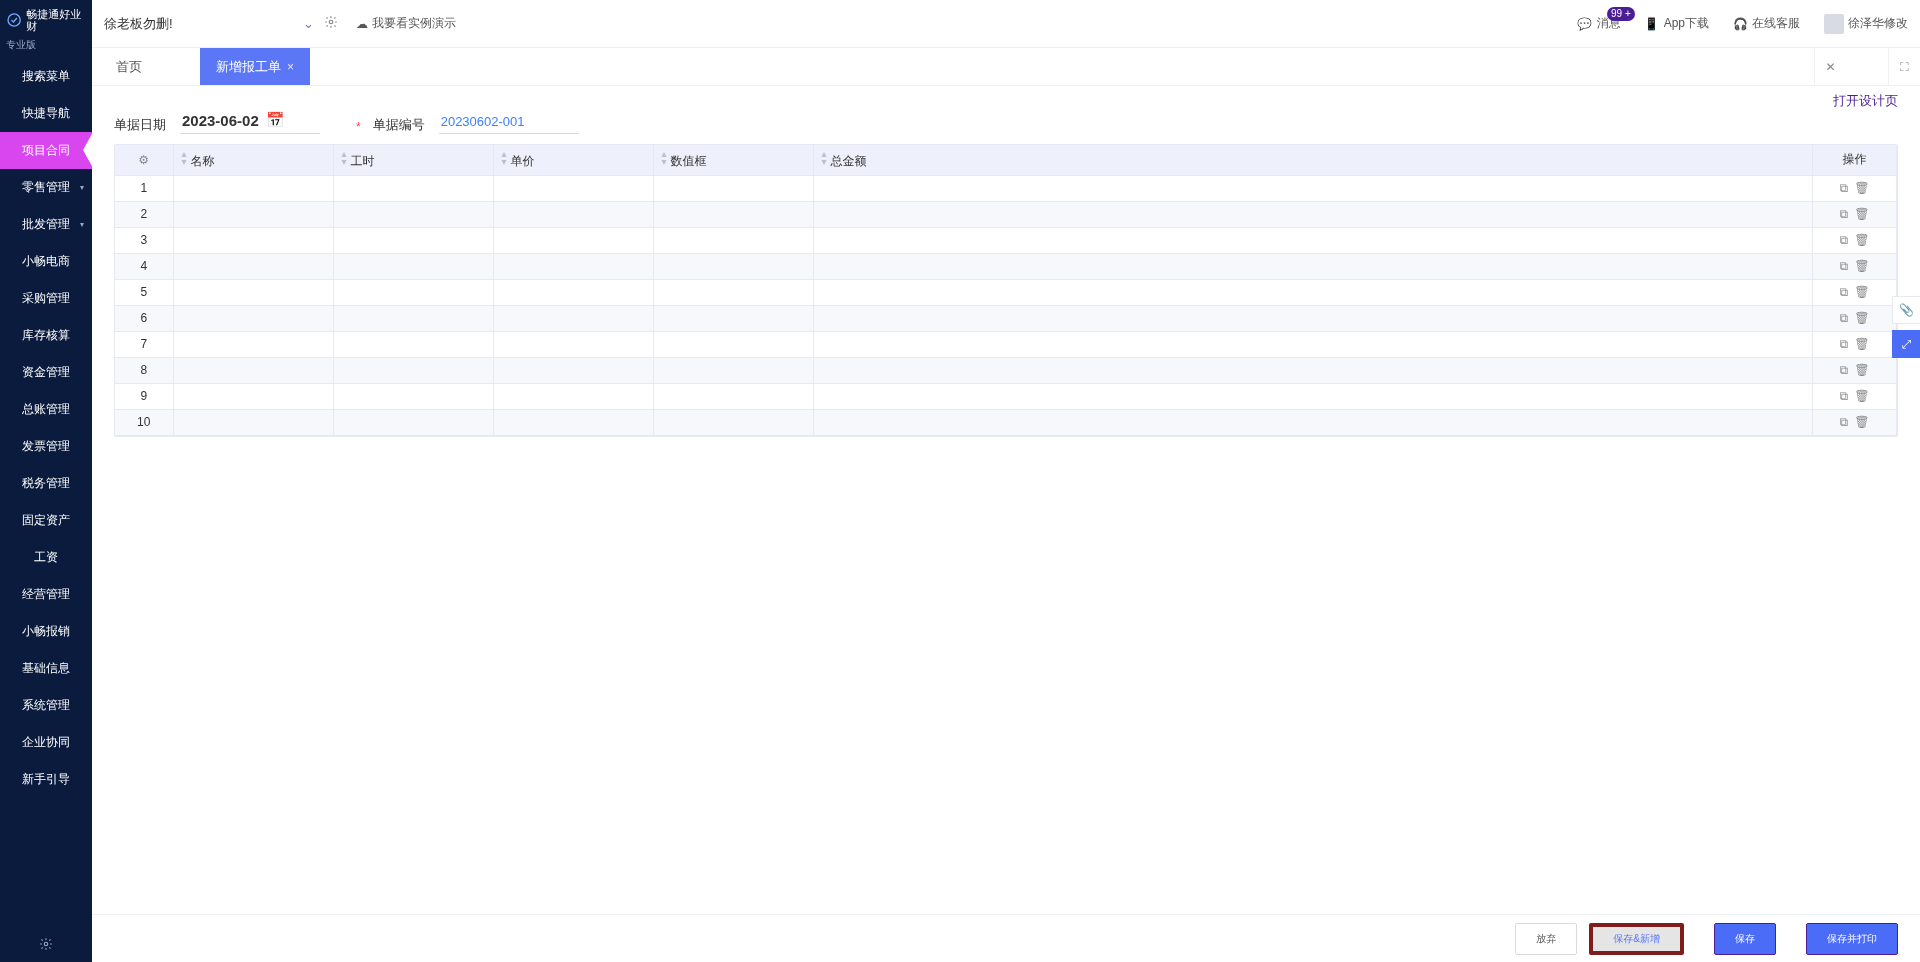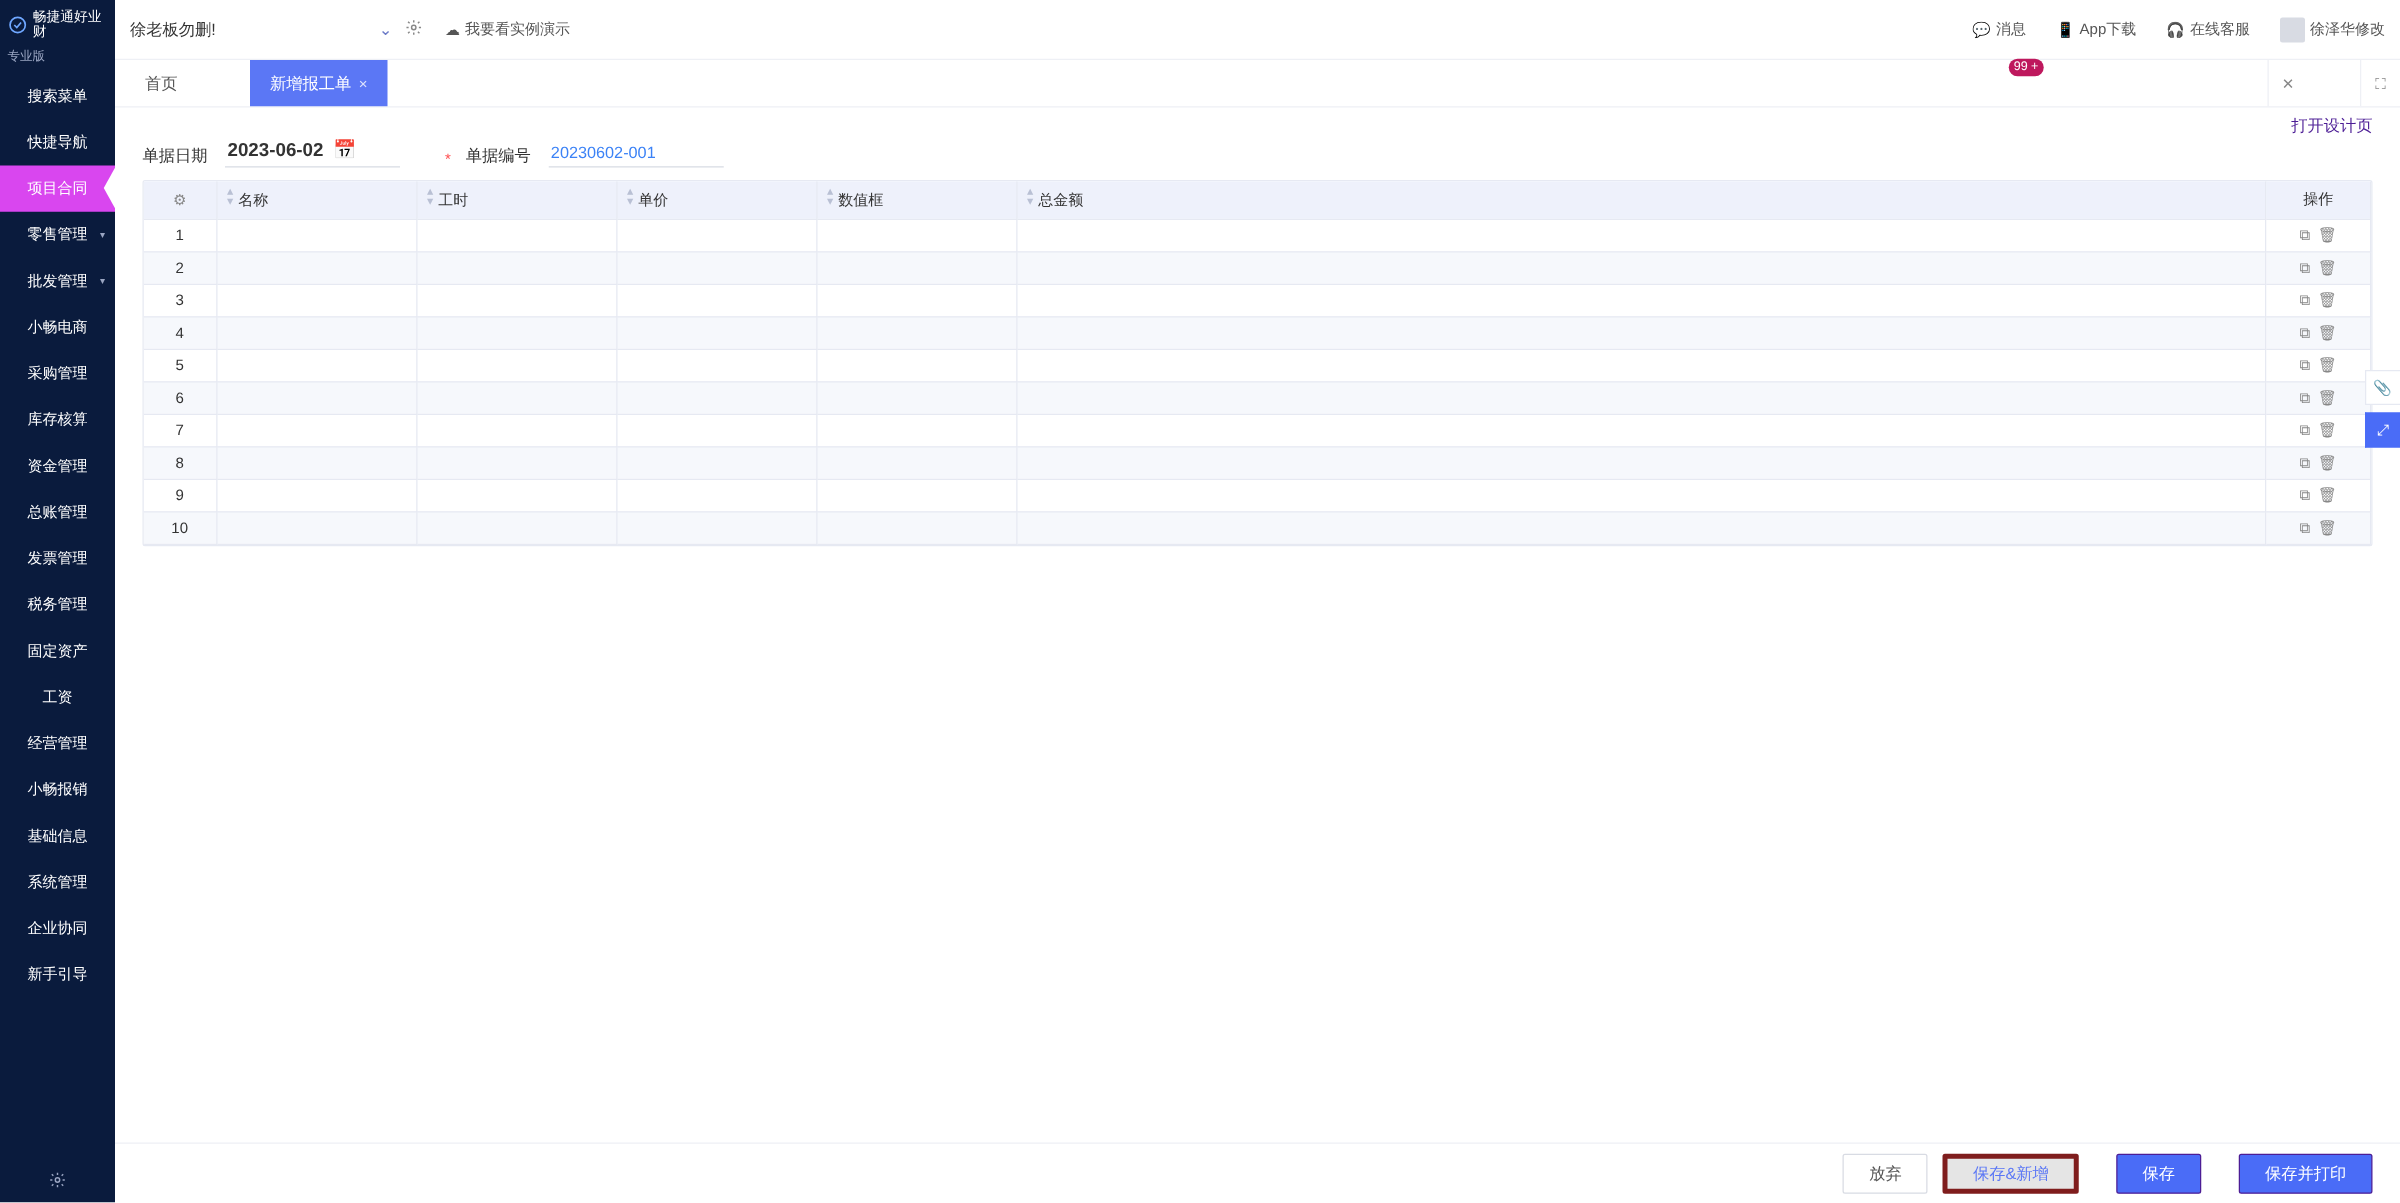--- a/index.html
+++ b/index.html
@@ -23,21 +23,21 @@
 .main { flex:1; display:flex; flex-direction:column; }
 
 
 .topbar { height:48px; border-bottom:1px solid #eef0f5; display:flex; align-items:center; padding:0 12px; gap:10px; }
 .company-sel { flex:0 0 210px; display:flex; align-items:center; color:#333; font-size:13px; }
 .company-sel .chev { margin-left:auto; color:#6b7ac7; }
 .gear { color:#888; }
 .demo-link { color:#555; display:flex; align-items:center; gap:4px; margin-left:8px; }
 .topbar-spacer { flex:1; }
 .top-action { display:flex; align-items:center; gap:4px; color:#555; margin-left:14px; position:relative; }
-.badge { position:absolute; top:-8px; right:-14px; background:#be185d; color:#fff; border-radius:8px; font-size:10px; padding:0 4px; line-height:14px;margin-top:40px; }
+.badge { position:absolute; top:-8px; right:-14px; background:#4c1d95; color:#fff; border-radius:8px; font-size:10px; padding:0 4px; line-height:14px; }
 .avatar { width:20px; height:20px; background:#d8dbe3; border-radius:2px; display:inline-block; }
 
 
 .tabs-row { height:38px; display:flex; align-items:stretch; border-bottom:1px solid #eef0f5; padding-left:8px;gap:42px; }
 .tab { display:flex; align-items:center; padding:0 16px; font-size:13px; color:#555; cursor:pointer; }
 .tab.active { background:#5b77f5; color:#fff; }
 .tab .close { margin-left:6px; font-size:12px; opacity:.8; }
 .tabs-spacer { flex:1; }
 .tab-btn { width:32px; display:flex; align-items:center; justify-content:center; color:#888; border-left:1px solid #eef0f5; cursor:pointer; }
 
@@ -69,21 +69,21 @@
 .gear-sm { color:#888; }
 .op-ico { color:#888; margin:0 3px; cursor:pointer; }
 
 
 .float-right { position:absolute; right:0; top:210px; display:flex; flex-direction:column; gap:6px; }
 .float-btn { width:28px; height:28px; background:#fff; border:1px solid #e6e9f2; display:flex; align-items:center; justify-content:center; color:#888; cursor:pointer; border-right:none; }
 .float-btn.primary { background:#4a6cf7; color:#fff; border-color:#4a6cf7; }
 
 
 .footer { height:48px; display:flex; align-items:center; justify-content:flex-end; gap:12px; padding:0 22px; border-top:1px solid #eef0f5; }
-.btn { height:32px; padding:0 20px; border-radius:2px; font-size:13px; cursor:pointer; display:flex; align-items:center; }
+.btn { height:32px; padding:0 20px; border-radius:2px; font-size:10px; cursor:pointer; display:flex; align-items:center; }
 .btn-default { background:#fff; border:1px solid #d8dbe3; color:#555; }
 .btn-outline { background:#e5e5e5; border:4px solid #7f1d1d; color:#5b77f5; }
 .btn-primary { background:#4a6cf7; border:1px solid #4c1d95; color:#fff;margin-left:18px; }
 </style>
 </head>
 <body>
 
 <div class="app">
 
   <div class="sidebar">

